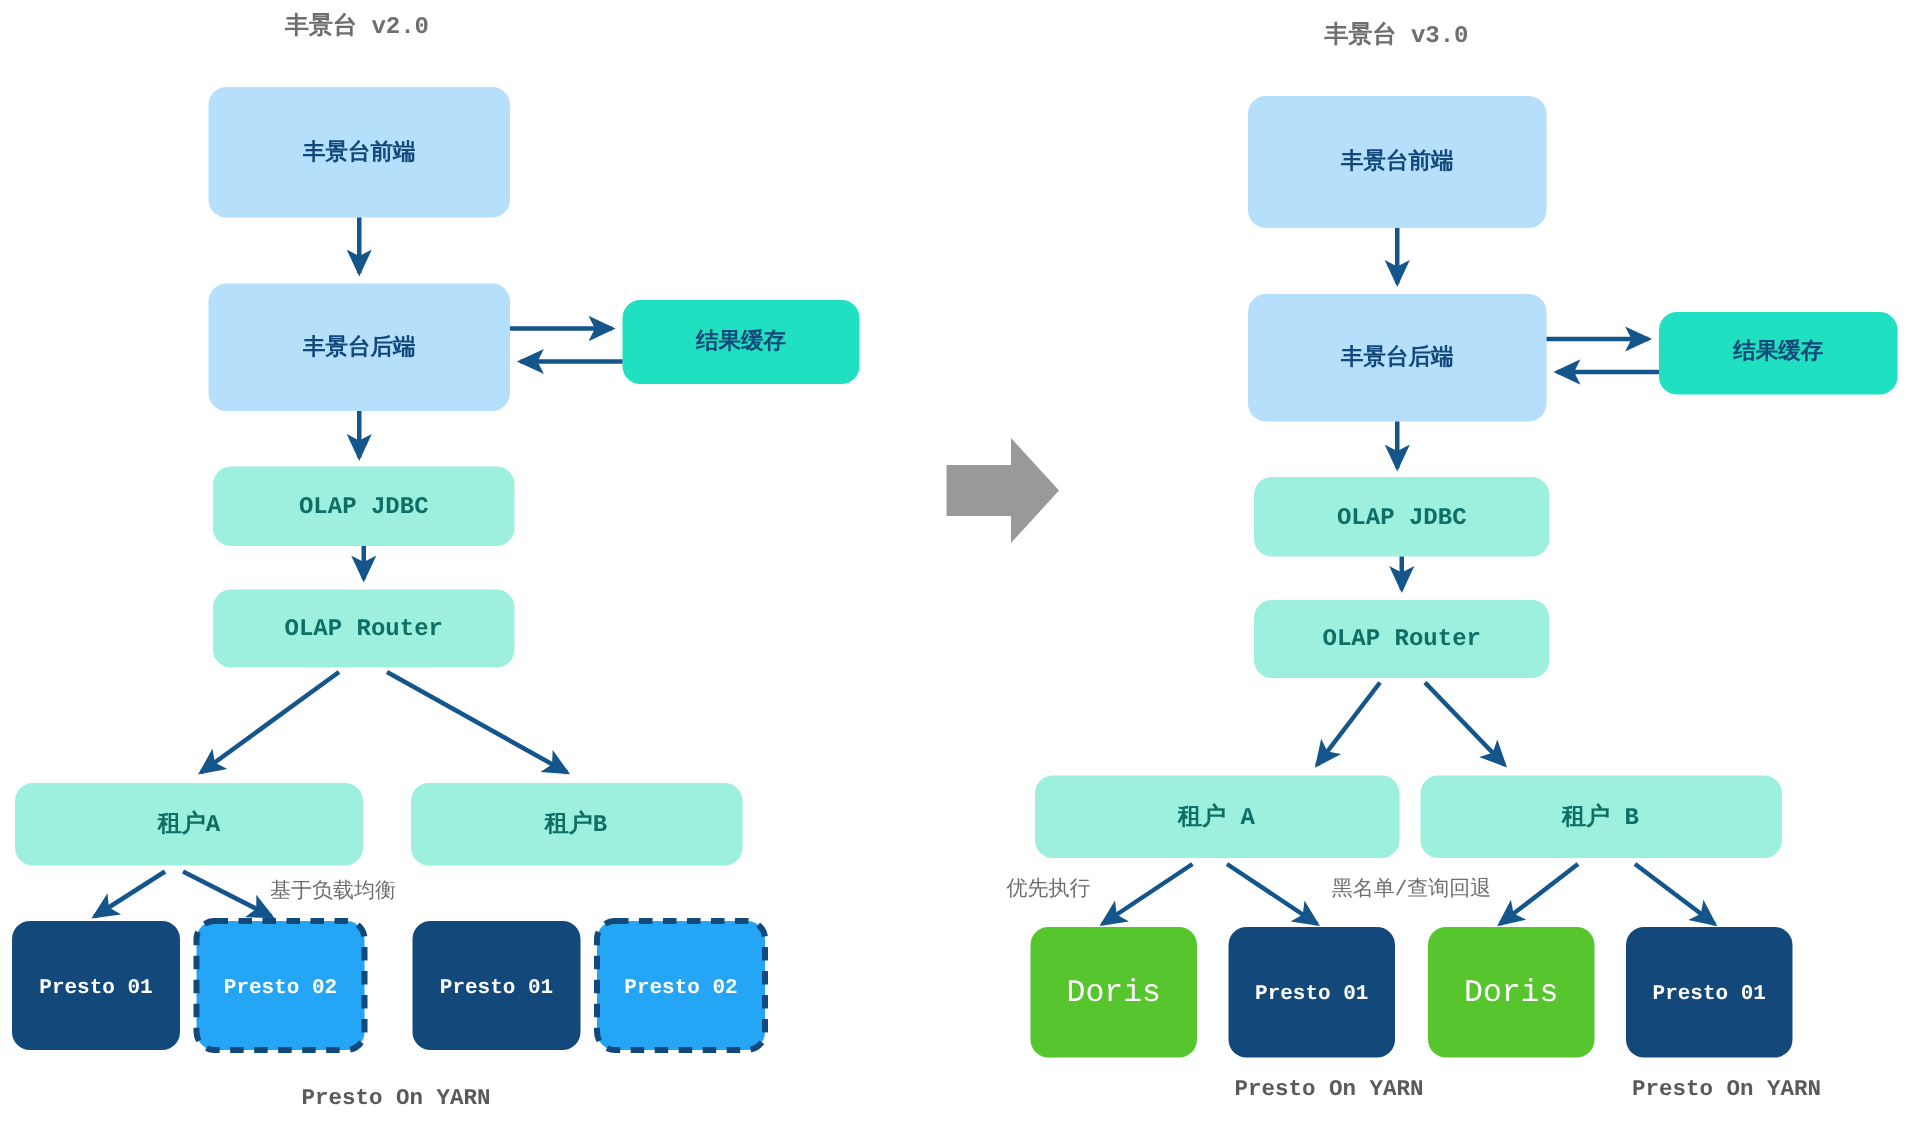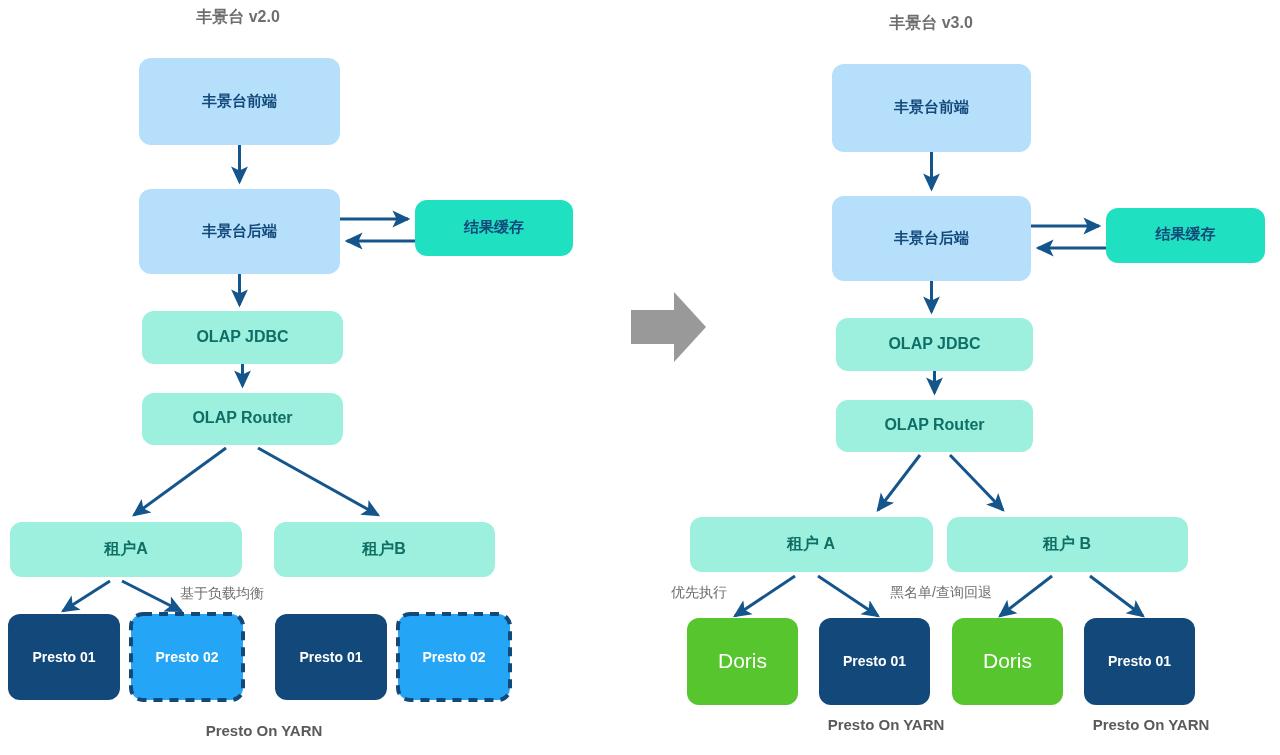--- a/index.html
+++ b/index.html
@@ -12,20 +12,21 @@
     height: 755px;
     font-family: "Liberation Sans", "DejaVu Sans", sans-serif;
     overflow: hidden;
     position: relative;
   }
   #diagram-root {
     position: absolute;
     left: 0; top: 0;
     width: 1064px;
     height: 755px;
+    font-family: Liberation Mono, monospace;
   }
   svg.diagram {
     display: block;
     width: 1280px;
     height: 755px;
   }
   .panel-title {
     font-size: 16px;
     font-weight: bold;
     fill: #6e6e6e;

